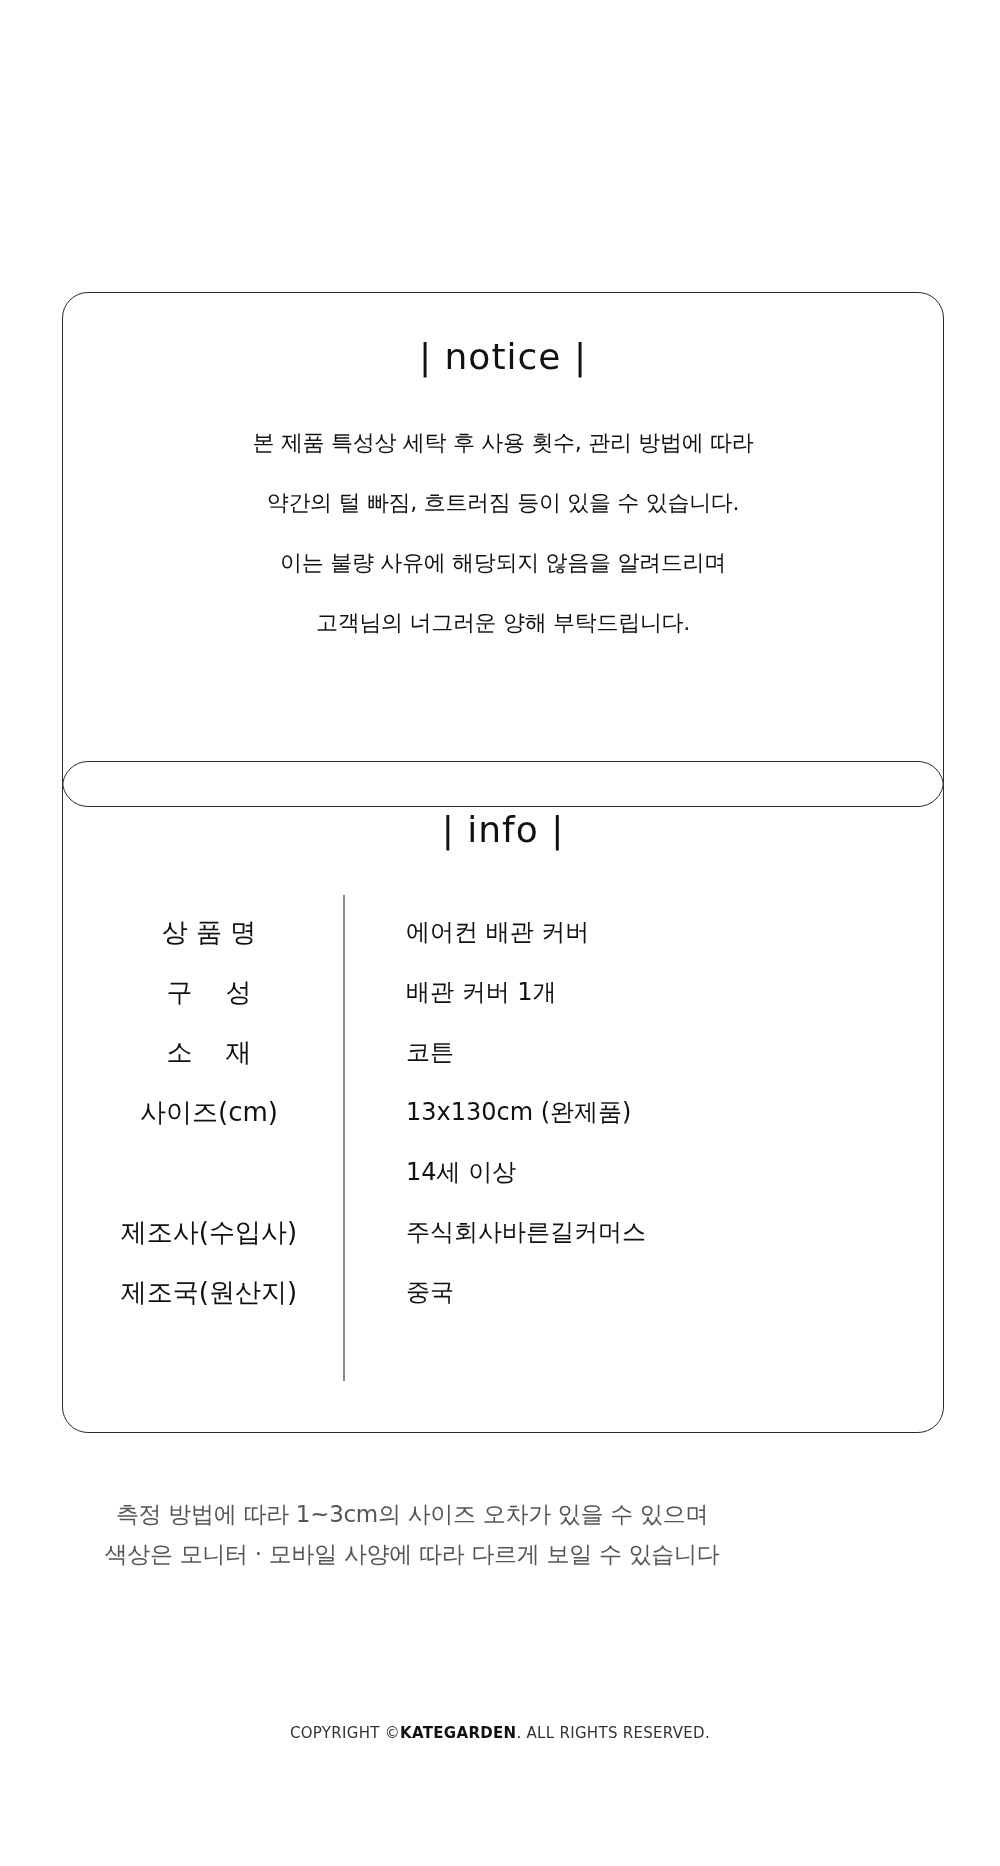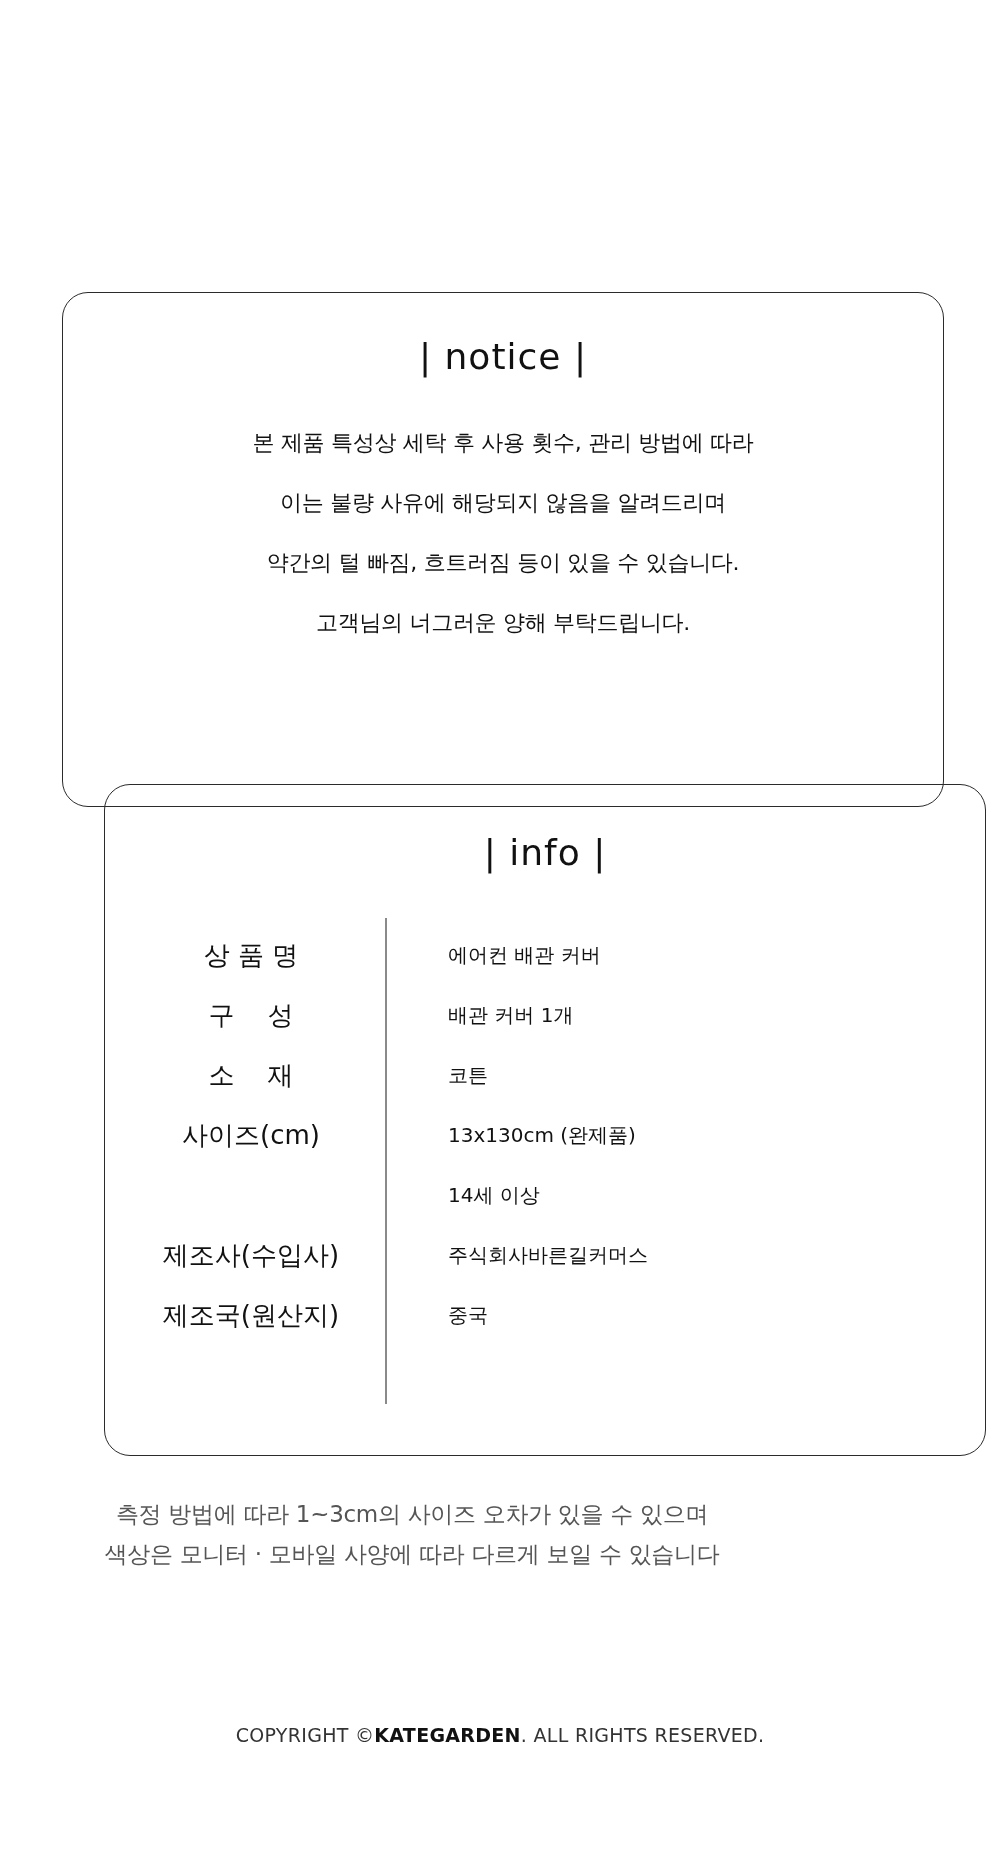--- a/index.html
+++ b/index.html
@@ -5,21 +5,21 @@
   html, body { margin: 0; padding: 0; background: #ffffff; }
   body {
     width: 1000px; height: 1866px; position: relative; overflow: hidden;
     font-family: "DejaVu Sans", "Liberation Sans", sans-serif; color: #111;
   }
   .box {
     position: absolute; left: 62px; width: 882px;
     border: 1.5px solid #2b2b2b; border-radius: 26px; box-sizing: border-box;
   }
   #notice-box { top: 292px; height: 515px; }
-  #info-box { top: 784px; height: 672px; margin-left: 42px; }
+  #info-box { top: 761px; height: 672px; }
   .box-title {
     position: absolute; left: 0; right: 0; text-align: center;
     font-size: 36px; letter-spacing: 1px; color: #111; line-height: 1;
   }
   #notice-box .box-title { top: 46px; }
   #info-box .box-title { top: 50px; }
   .notice-lines { position: absolute; left: 0; right: 0; top: 120px; }
   .notice-line {
     text-align: center; font-size: 22px; height: 60px; line-height: 60px; color: #111;
     letter-spacing: -0.3px;
@@ -27,41 +27,41 @@
   .divider {
     position: absolute; left: 280px; top: 133px; width: 2px; height: 486px; background: #8a8a8a;
   }
   .info-rows { position: absolute; left: 0; right: 0; top: 140px; }
   .info-row { position: relative; height: 60px; }
   .info-label {
     position: absolute; left: 30px; width: 232px; text-align: center;
     font-weight: normal; font-size: 26px; line-height: 60px; color: #111; white-space: pre;
   }
   .info-value {
-    position: absolute; left: 343px; font-size: 20px; line-height: 60px; color: #111;
+    position: absolute; left: 343px; font-size: 24px; line-height: 60px; color: #111;
   }
   .footnote {
     position: absolute; left: 0; width: 824px; top: 1494px; text-align: center;
   }
   .footnote-line { font-size: 23px; line-height: 40px; color: #555; letter-spacing: -0.3px; }
   .copyright {
     position: absolute; left: 0; width: 1000px; top: 1724px; text-align: center;
-    font-size: 19px; color: #333; letter-spacing: 0.3px;
+    font-size: 15px; color: #333; letter-spacing: 0.3px;
   }
   .copyright .brand { font-weight: bold; color: #111; }
 </style>
 </head>
 <body>
 
 <div id="notice-box" class="box">
   <div class="box-title">| notice |</div>
   <div class="notice-lines">
     <div class="notice-line">본 제품 특성상 세탁 후 사용 횟수, 관리 방법에 따라</div>
+    <div class="notice-line">약간의 털 빠짐, 흐트러짐 등이 있을 수 있습니다.</div>
     <div class="notice-line">이는 불량 사유에 해당되지 않음을 알려드리며</div>
-    <div class="notice-line">약간의 털 빠짐, 흐트러짐 등이 있을 수 있습니다.</div>
     <div class="notice-line">고객님의 너그러운 양해 부탁드립니다.</div>
   </div>
 </div>
 
 <div id="info-box" class="box">
   <div class="box-title">| info |</div>
   <div class="divider"></div>
   <div class="info-rows">
     <div class="info-row">
       <span class="info-label">상 품 명</span>

